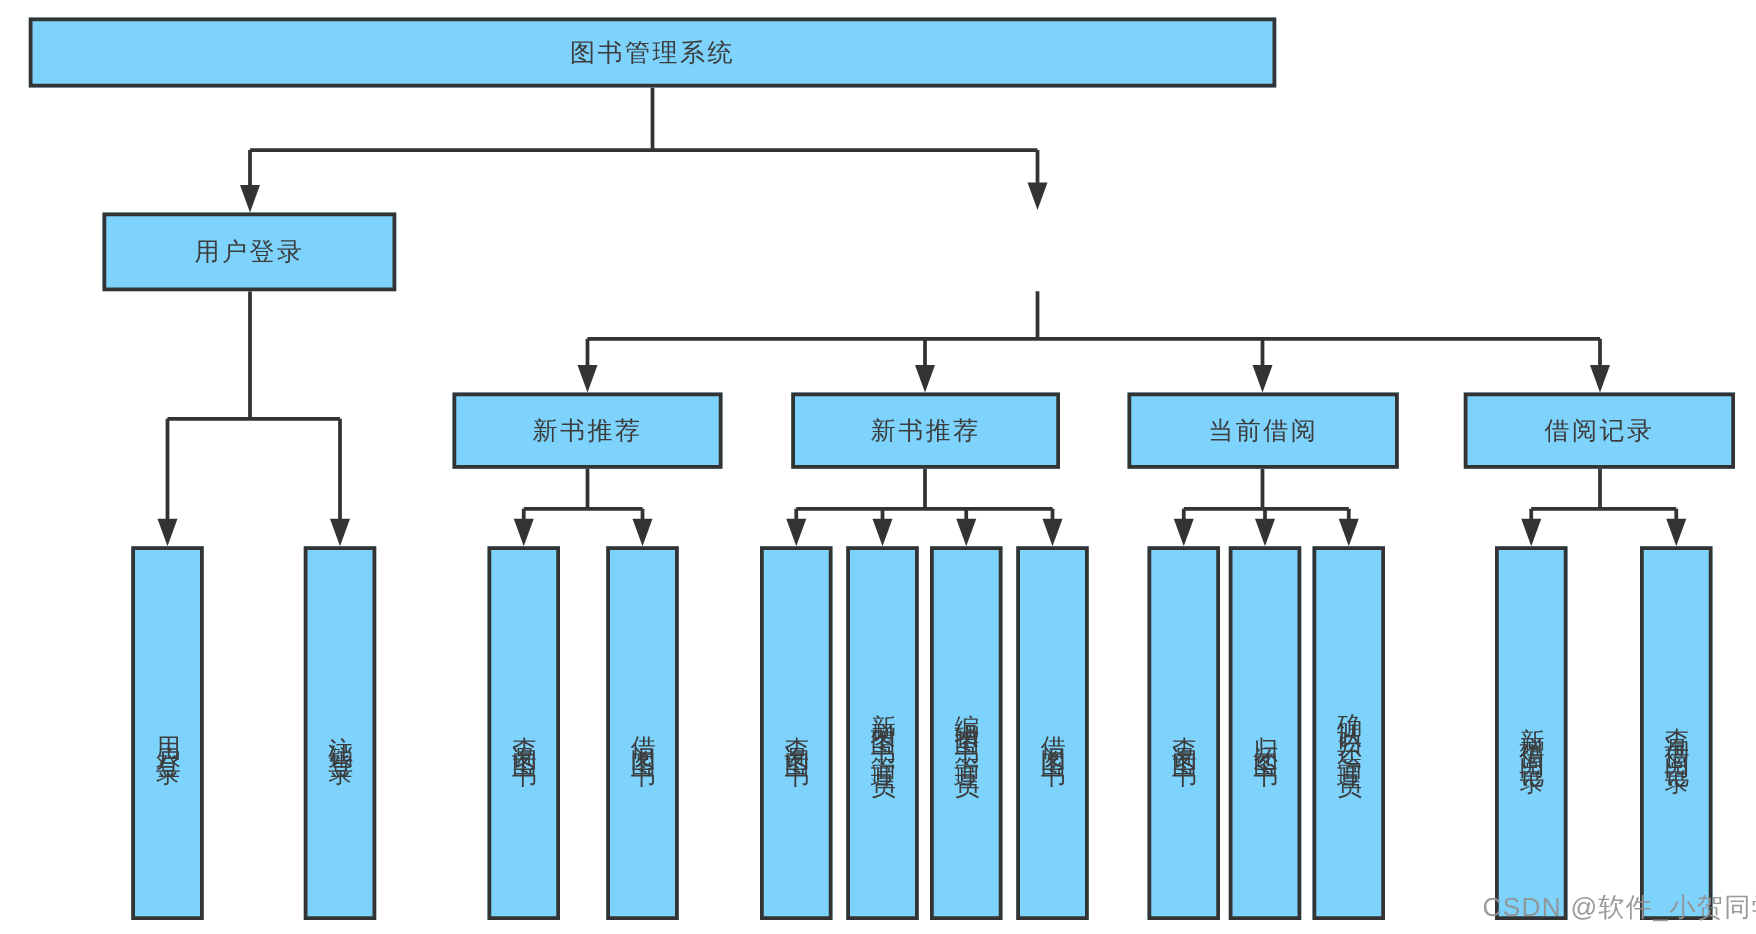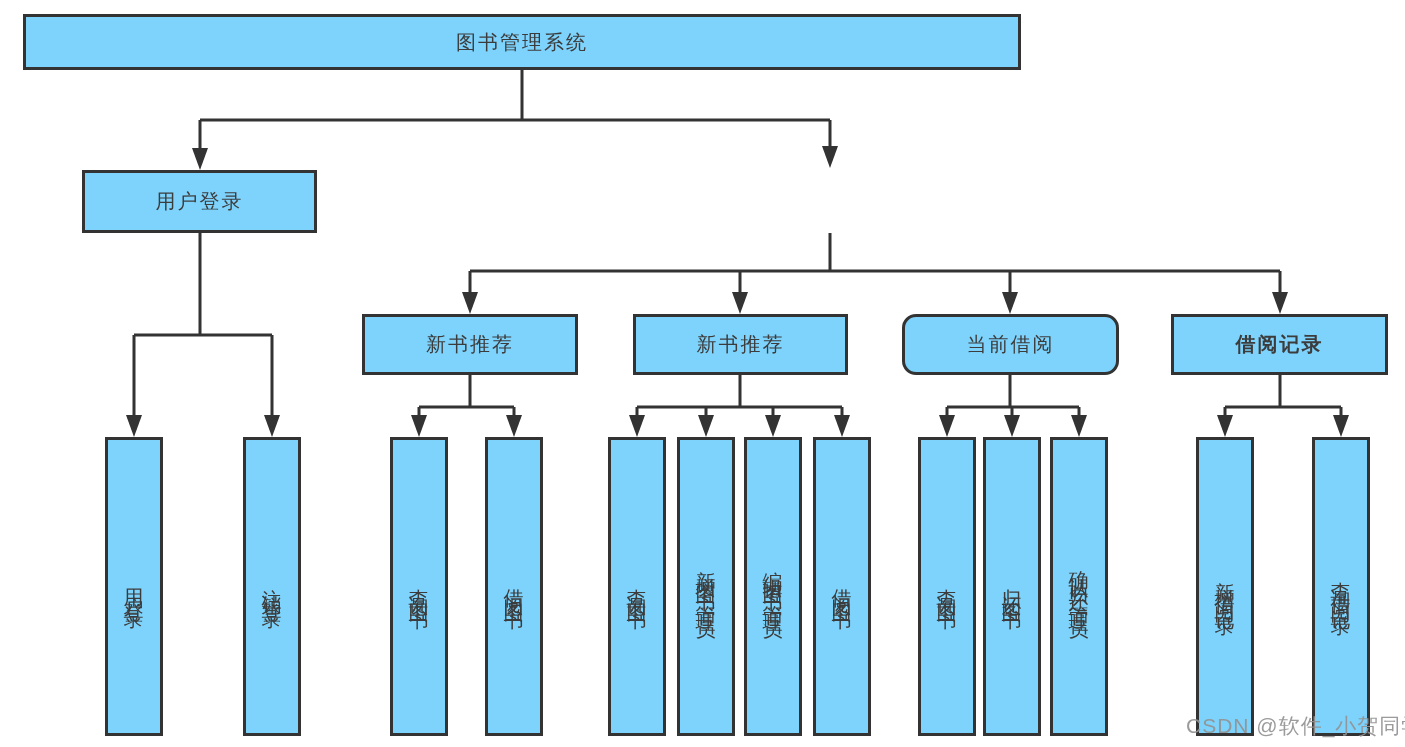--- a/index.html
+++ b/index.html
@@ -106,24 +106,24 @@
   <div class="box l2" style="left:82px;width:235px;">
     <span class="h-label">用户登录</span>
   </div>
 
   <div class="box l3" style="left:362px;width:216px;">
     <span class="h-label">新书推荐</span>
   </div>
   <div class="box l3" style="left:633px;width:215px;">
     <span class="h-label">新书推荐</span>
   </div>
-  <div class="box l3" style="left:902px;width:217px;border-radius:14px;">
+  <div class="box l3" style="left:902px;width:217px;">
     <span class="h-label">当前借阅</span>
   </div>
-  <div class="box l3" style="left:1171px;width:217px;font-weight:bold;">
+  <div class="box l3" style="left:1171px;width:217px;">
     <span class="h-label">借阅记录</span>
   </div>
 
   <div class="box leaf" style="left:105px;">
     <span class="v-label">用户登录</span>
   </div>
   <div class="box leaf" style="left:243px;">
     <span class="v-label">注销登录</span>
   </div>
 

